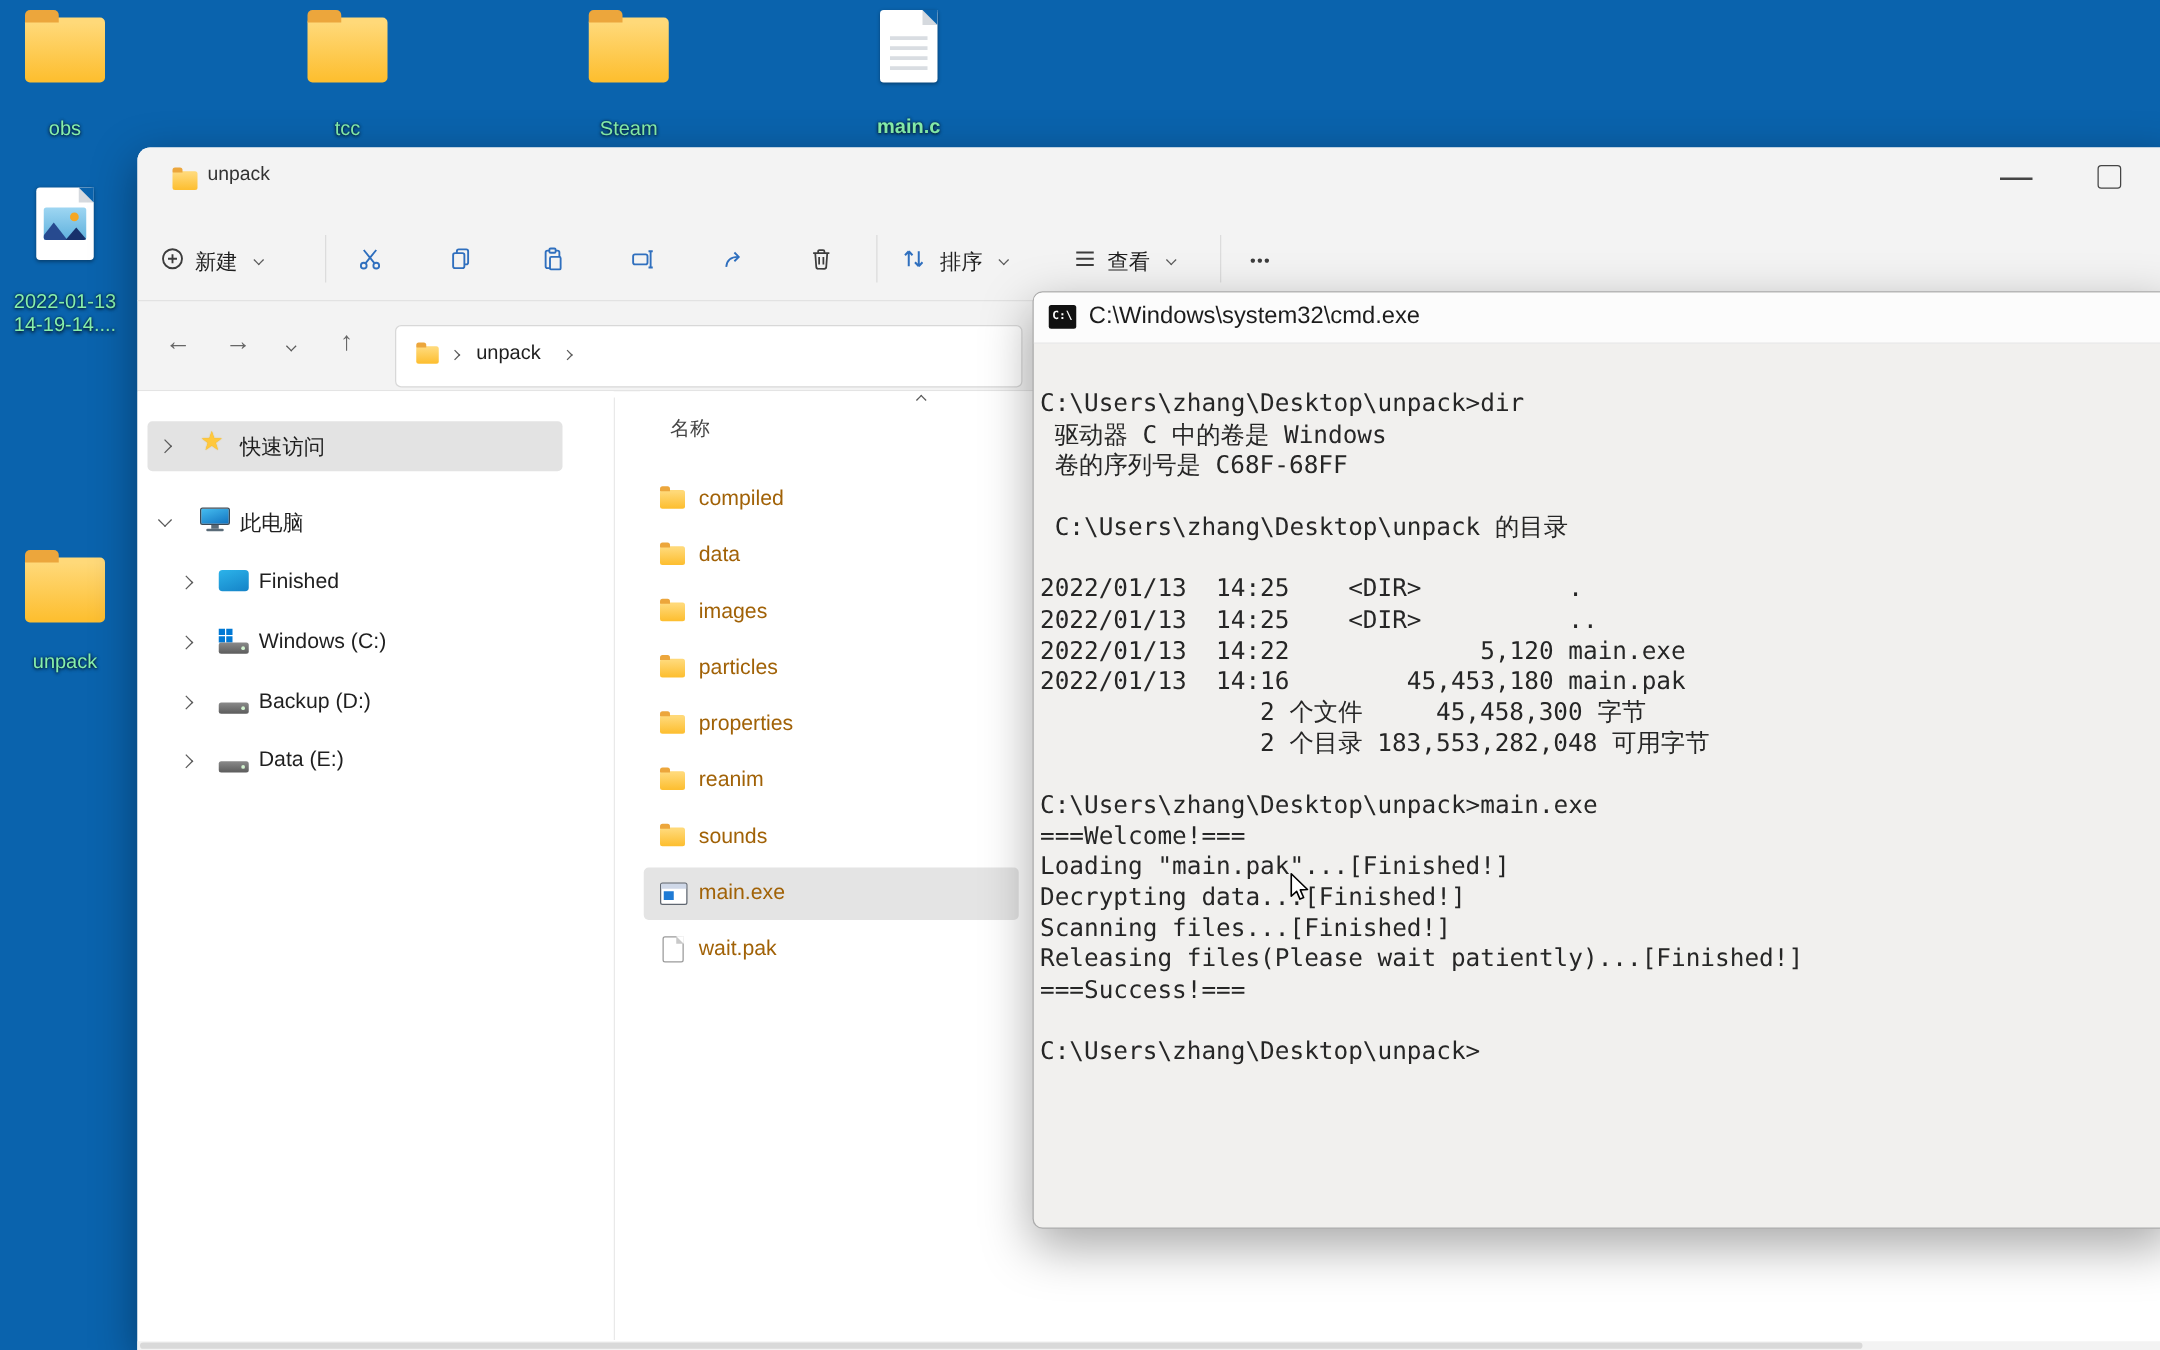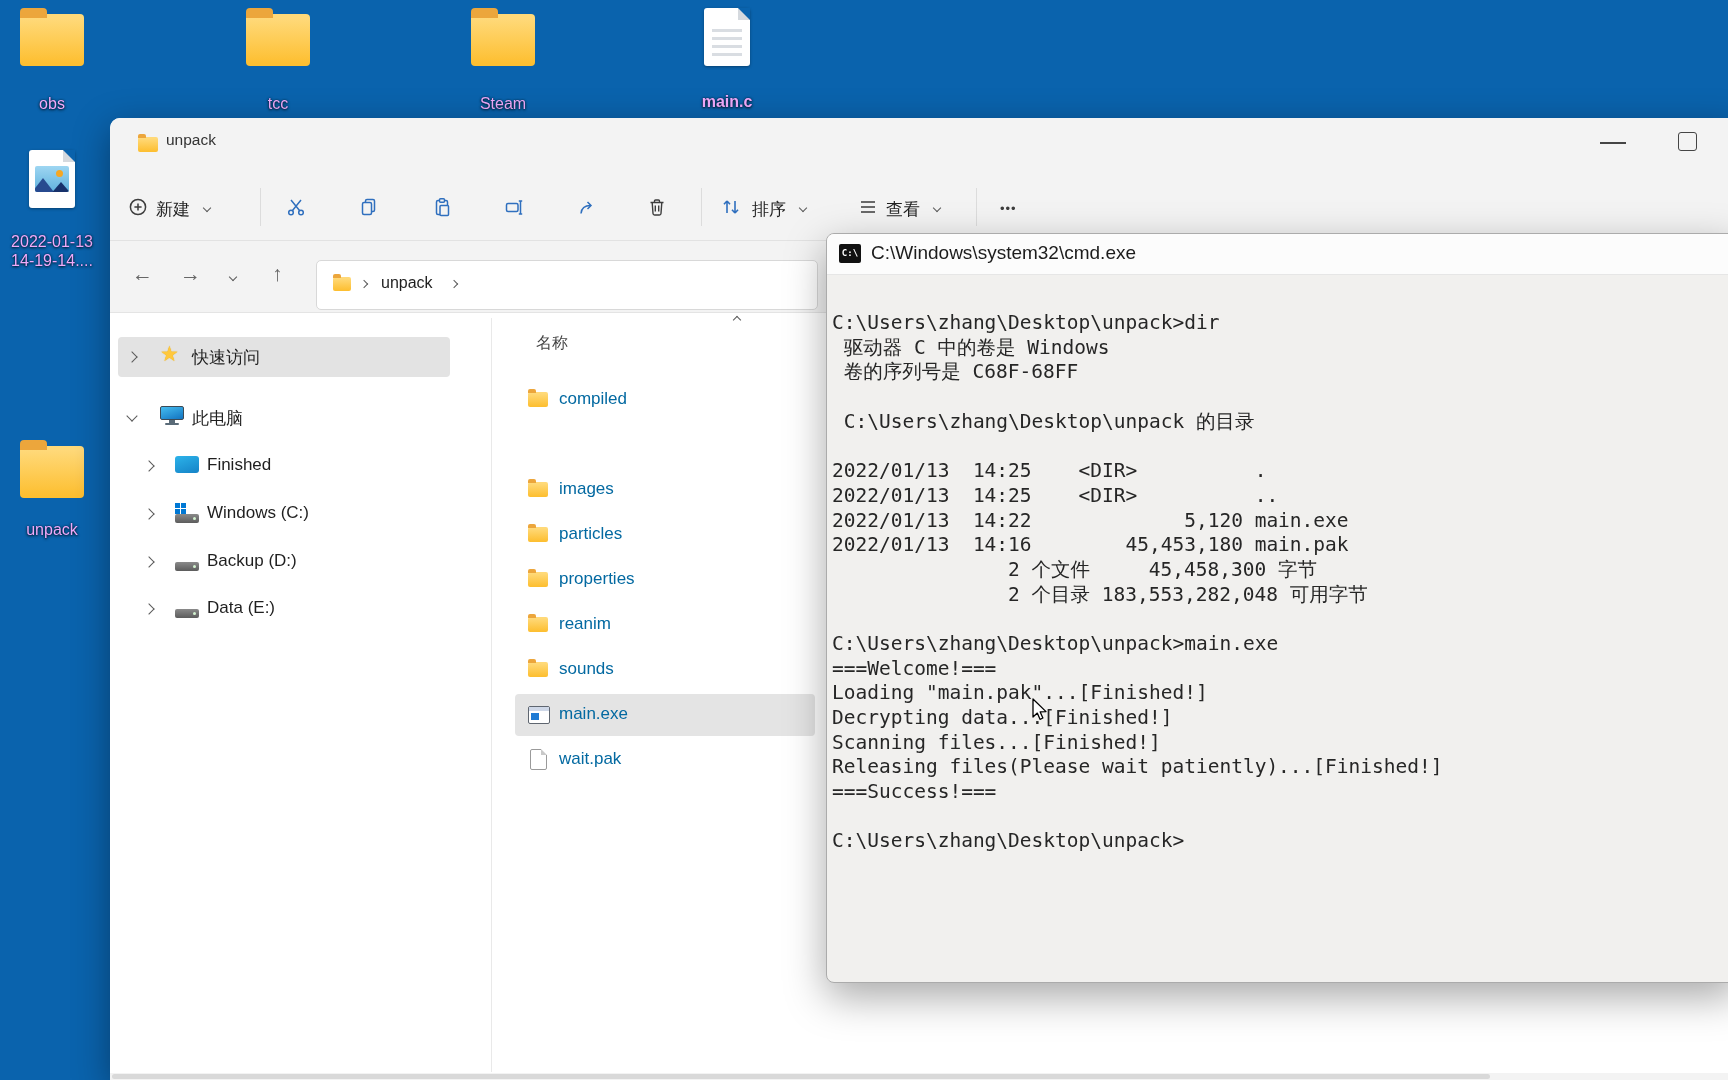--- a/index.html
+++ b/index.html
@@ -1,21 +1,21 @@
 <!DOCTYPE html>
 <html><head>
 <meta charset="utf-8">
 <style>
   html,body{margin:0;padding:0;width:1728px;height:1080px;overflow:hidden;
     font-family:"Liberation Sans","DejaVu Sans",sans-serif;}
   #desktop{position:absolute;inset:0;background:#0A63AD;overflow:hidden;}
 
   
   .dicon{position:absolute;width:100px;text-align:center;z-index:1;cursor:default;}
-  .dlabel{margin-top:28px;color:#f0abfc;font-size:16px;line-height:19px;white-space:pre-line;
+  .dlabel{margin-top:28px;color:#86efac;font-size:16px;line-height:19px;white-space:pre-line;
     text-shadow:0 1px 3px rgba(0,0,0,.85),0 0 2px rgba(0,0,0,.55);}
   .bigfolder{width:64px;height:52px;margin:6px auto 0;position:relative;border-radius:4px;
     background:linear-gradient(180deg,#ffd979 8%,#fdbf31 95%);}
   .bigfolder::before{content:"";position:absolute;left:0;top:-6px;width:42%;height:10px;
     background:#eca63c;border-radius:4px 4px 0 0;}
   .docicon{width:46px;height:58px;margin:0 auto;background:#fff;border-radius:3px;position:relative;
     box-shadow:0 1px 3px rgba(0,0,0,.35);}
   .docicon::before{content:"";position:absolute;top:0;right:0;border-style:solid;
     border-width:0 12px 12px 0;border-color:#0A63AD #0A63AD #d5d9de #fff;}
   .doclines i{display:block;height:3px;background:#d9dde2;margin:5px 8px 0;}
@@ -89,21 +89,21 @@
   .winflag i:nth-child(1){left:0;top:0}.winflag i:nth-child(2){right:0;top:0}
   .winflag i:nth-child(3){left:0;bottom:0}.winflag i:nth-child(4){right:0;bottom:0}
 
   
   #filepane{position:absolute;left:402px;top:195px;width:320px;bottom:8px;background:#fff;}
   #colheader{position:absolute;left:24px;top:20px;font-size:16px;color:#454545;}
   #sortchev{position:absolute;left:222px;top:4px;}
   .frow{position:absolute;left:3px;width:300px;height:42px;border-radius:4px;}
   .frow.sel{background:#e4e4e4;text-align:right;}
   .frow .fic{position:absolute;left:13px;top:13px;}
-  .frow .ftx{position:absolute;left:44px;top:10px;font-size:17px;color:#0369a1;}
+  .frow .ftx{position:absolute;left:44px;top:10px;font-size:17px;color:#a16207;}
   .exeicon{width:22px;height:18px;border:1.5px solid #5f6670;border-radius:2px;background:#fff;position:relative;box-sizing:border-box;}
   .exeicon .bar{position:absolute;left:0;top:0;right:0;height:4px;background:#cfd8e8;}
   .exeicon .blu{position:absolute;left:2px;top:6px;width:8px;height:7px;background:#1f7ad4;}
   .pageicon{width:17px;height:21px;background:#fff;border:1px solid #9a9a9a;border-radius:2px;position:relative;box-sizing:border-box;}
   .pageicon::before{content:"";position:absolute;top:-1px;right:-1px;border-style:solid;
     border-width:0 6px 6px 0;border-color:#fff #fff #c9c9c9 #e9e9e9;}
   #hscroll{position:absolute;left:0;right:0;bottom:0;height:7px;background:#f3f3f3;}
   #hscroll .thumbbar{position:absolute;left:2px;top:1px;width:1378px;height:5px;background:#d9d9d9;border-radius:3px;}
 
   
@@ -316,20 +316,24 @@
     </div>
     <div id="paneDivider"></div>
 
     <div id="filepane">
       <span id="colheader">名称</span>
       <span id="sortchev" class="chev up small"></span>
 
       <div class="frow" style="top:66px;">
         <span class="fic sfolder"></span>
         <span class="ftx">compiled</span>
+      </div>
+      <div class="frow" style="top:111px;">
+        <span class="fic sfolder"></span>
+        <span class="ftx">data</span>
       </div>
       <div class="frow" style="top:156px;">
         <span class="fic sfolder"></span>
         <span class="ftx">images</span>
       </div>
       <div class="frow" style="top:201px;">
         <span class="fic sfolder"></span>
         <span class="ftx">particles</span>
       </div>
       <div class="frow" style="top:246px;">

